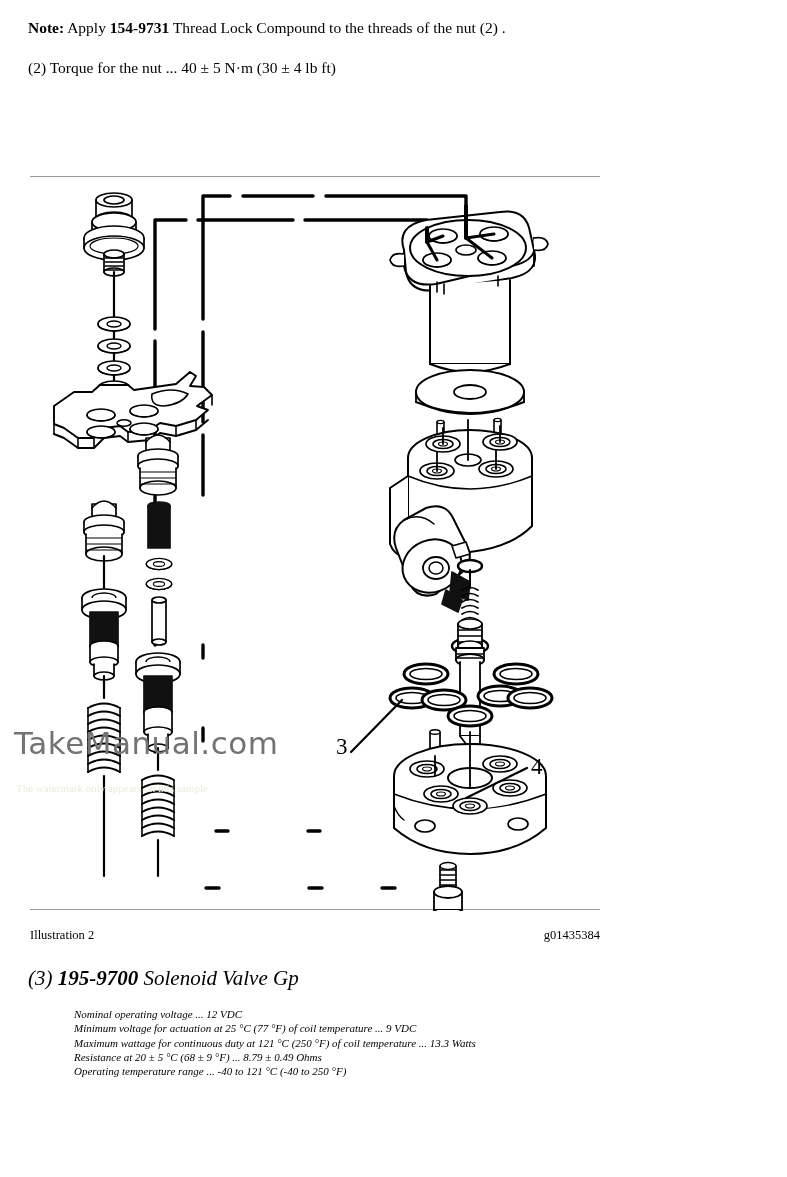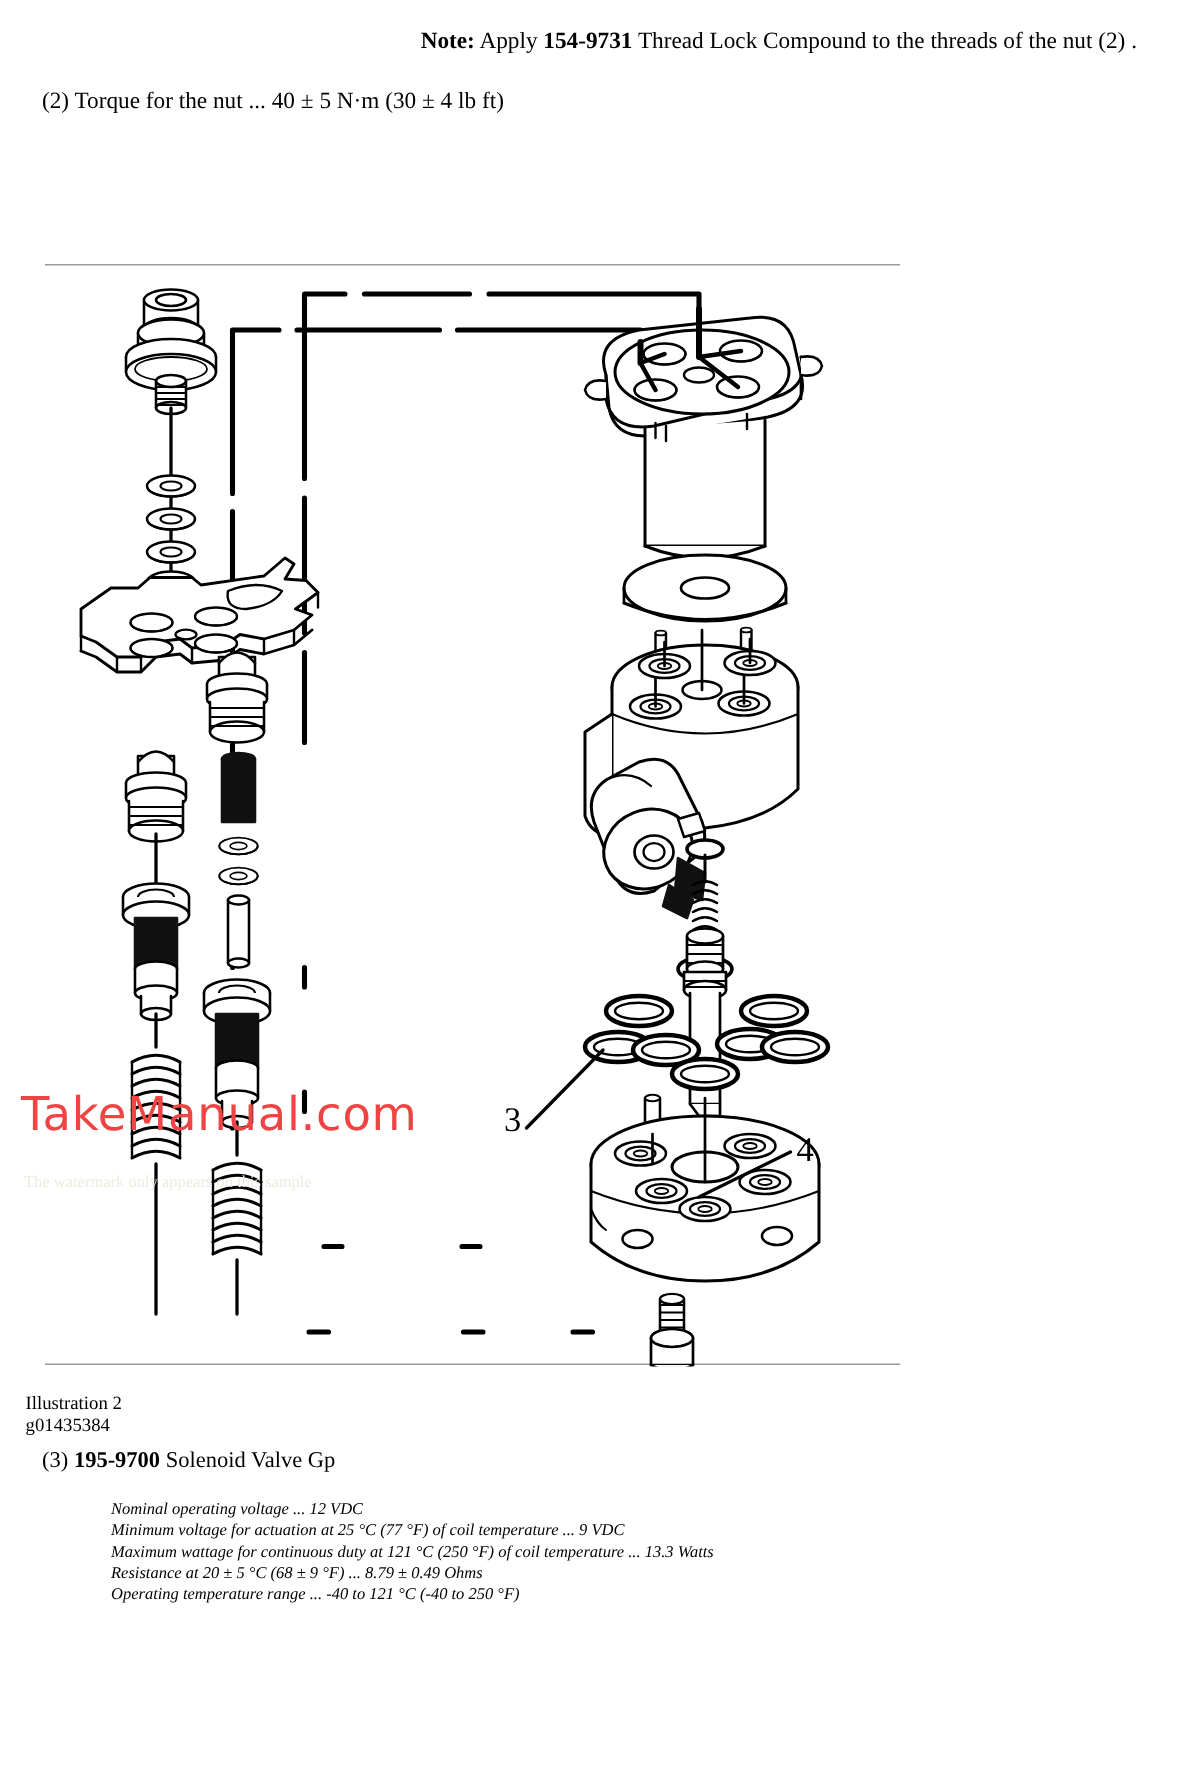--- a/index.html
+++ b/index.html
@@ -30,21 +30,20 @@
     width: 730px;
   }
   .spec-line {
     font-size: 15.5px;
     line-height: 1.25;
     margin: 0 0 21px 0;
     white-space: nowrap;
   }
   .spec-line.note {
     margin-bottom: 21px;
-    text-align: right;
   }
   .b { font-weight: bold; }
 
   
   .rule {
     position: absolute;
     left: 30px;
     width: 570px;
     height: 1px;
     background: #9a9a9a;
@@ -73,55 +72,55 @@
     left: 14px;
     top: 552px;
     width: 290px;
     pointer-events: none;
     user-select: none;
   }
   .watermark-main {
     font-family: "DejaVu Sans", "Liberation Sans", sans-serif;
     font-size: 31px;
     letter-spacing: 0.5px;
-    color: #ef4444;
+    color: #737373;
     line-height: 1;
     margin: 0;
   }
   .watermark-sub {
     font-family: Liberation Serif, serif;
     font-size: 11px;
     color: #e9ecdf;
     margin: 24px 0 0 2px;
     line-height: 1;
   }
 
   
   .caption {
     position: absolute;
-    left: 17px;
+    left: 30px;
     top: 928px;
     width: 570px;
     font-size: 12.5px;
     display: flex;
     justify-content: space-between;
-    flex-direction: column;
   }
 
   
   .bottom-block {
     position: absolute;
     left: 28px;
     top: 966px;
     width: 740px;
   }
   .item-title {
-    font-size: 15px;
+    font-size: 21px;
     margin: 0 0 16px 0;
     white-space: nowrap;
+    font-style: italic;
   }
   .spec-list {
     margin: 0;
     padding: 0 0 0 46px;
     list-style: none;
   }
   .spec-list li {
     font-size: 11px;
     line-height: 1.30;
     white-space: nowrap;

